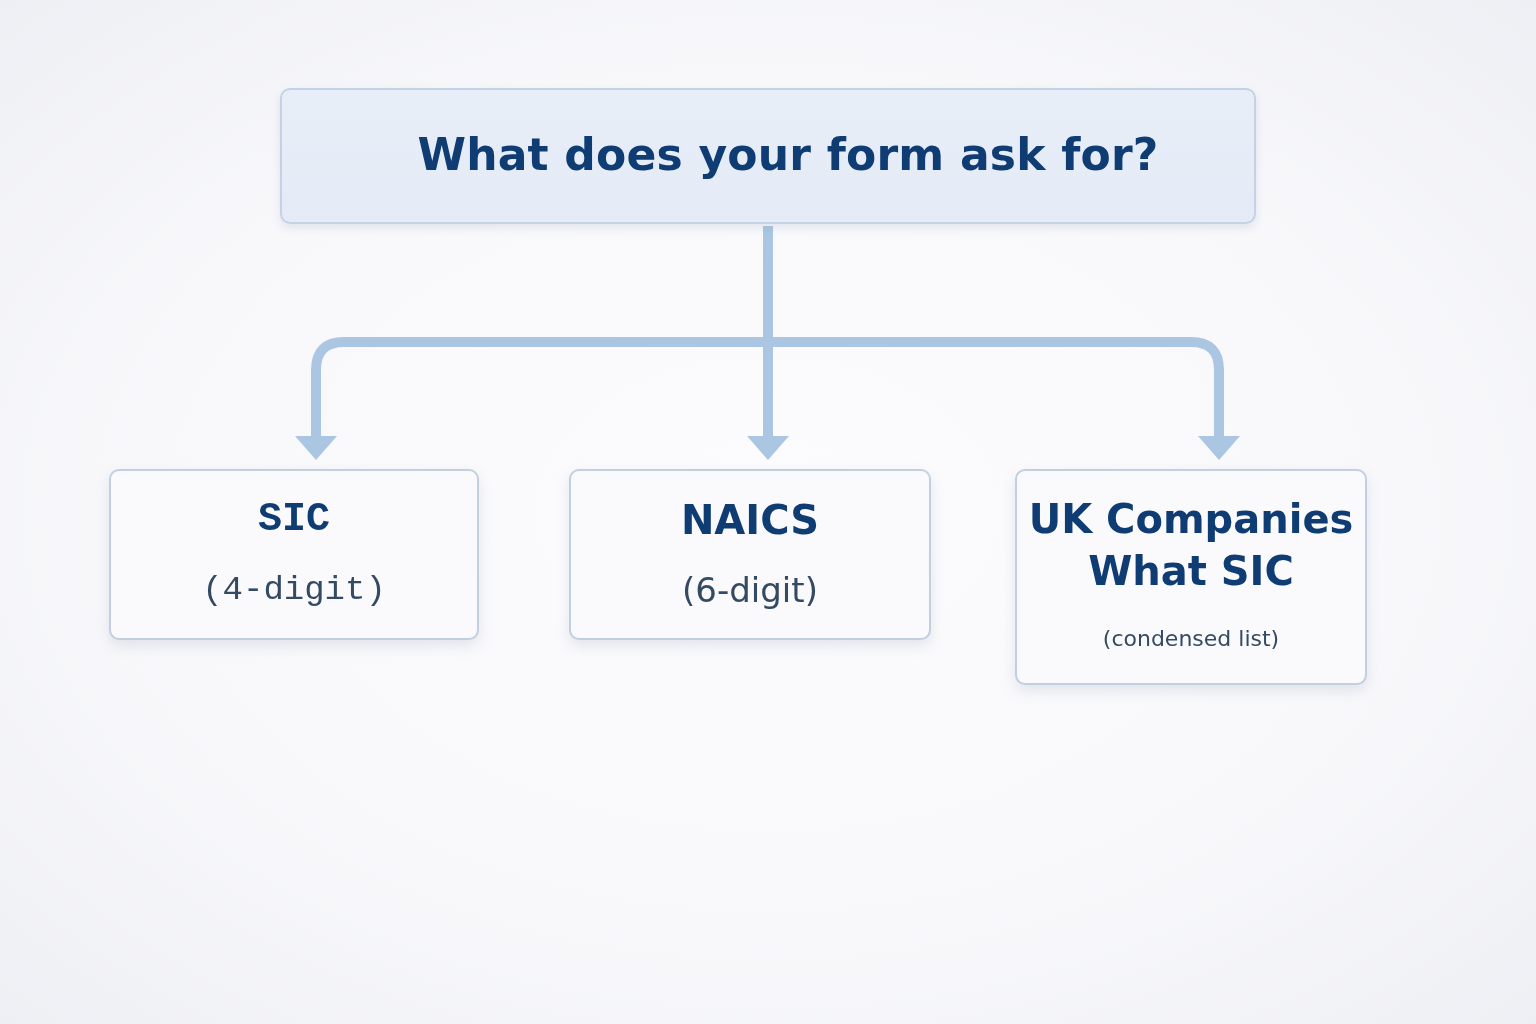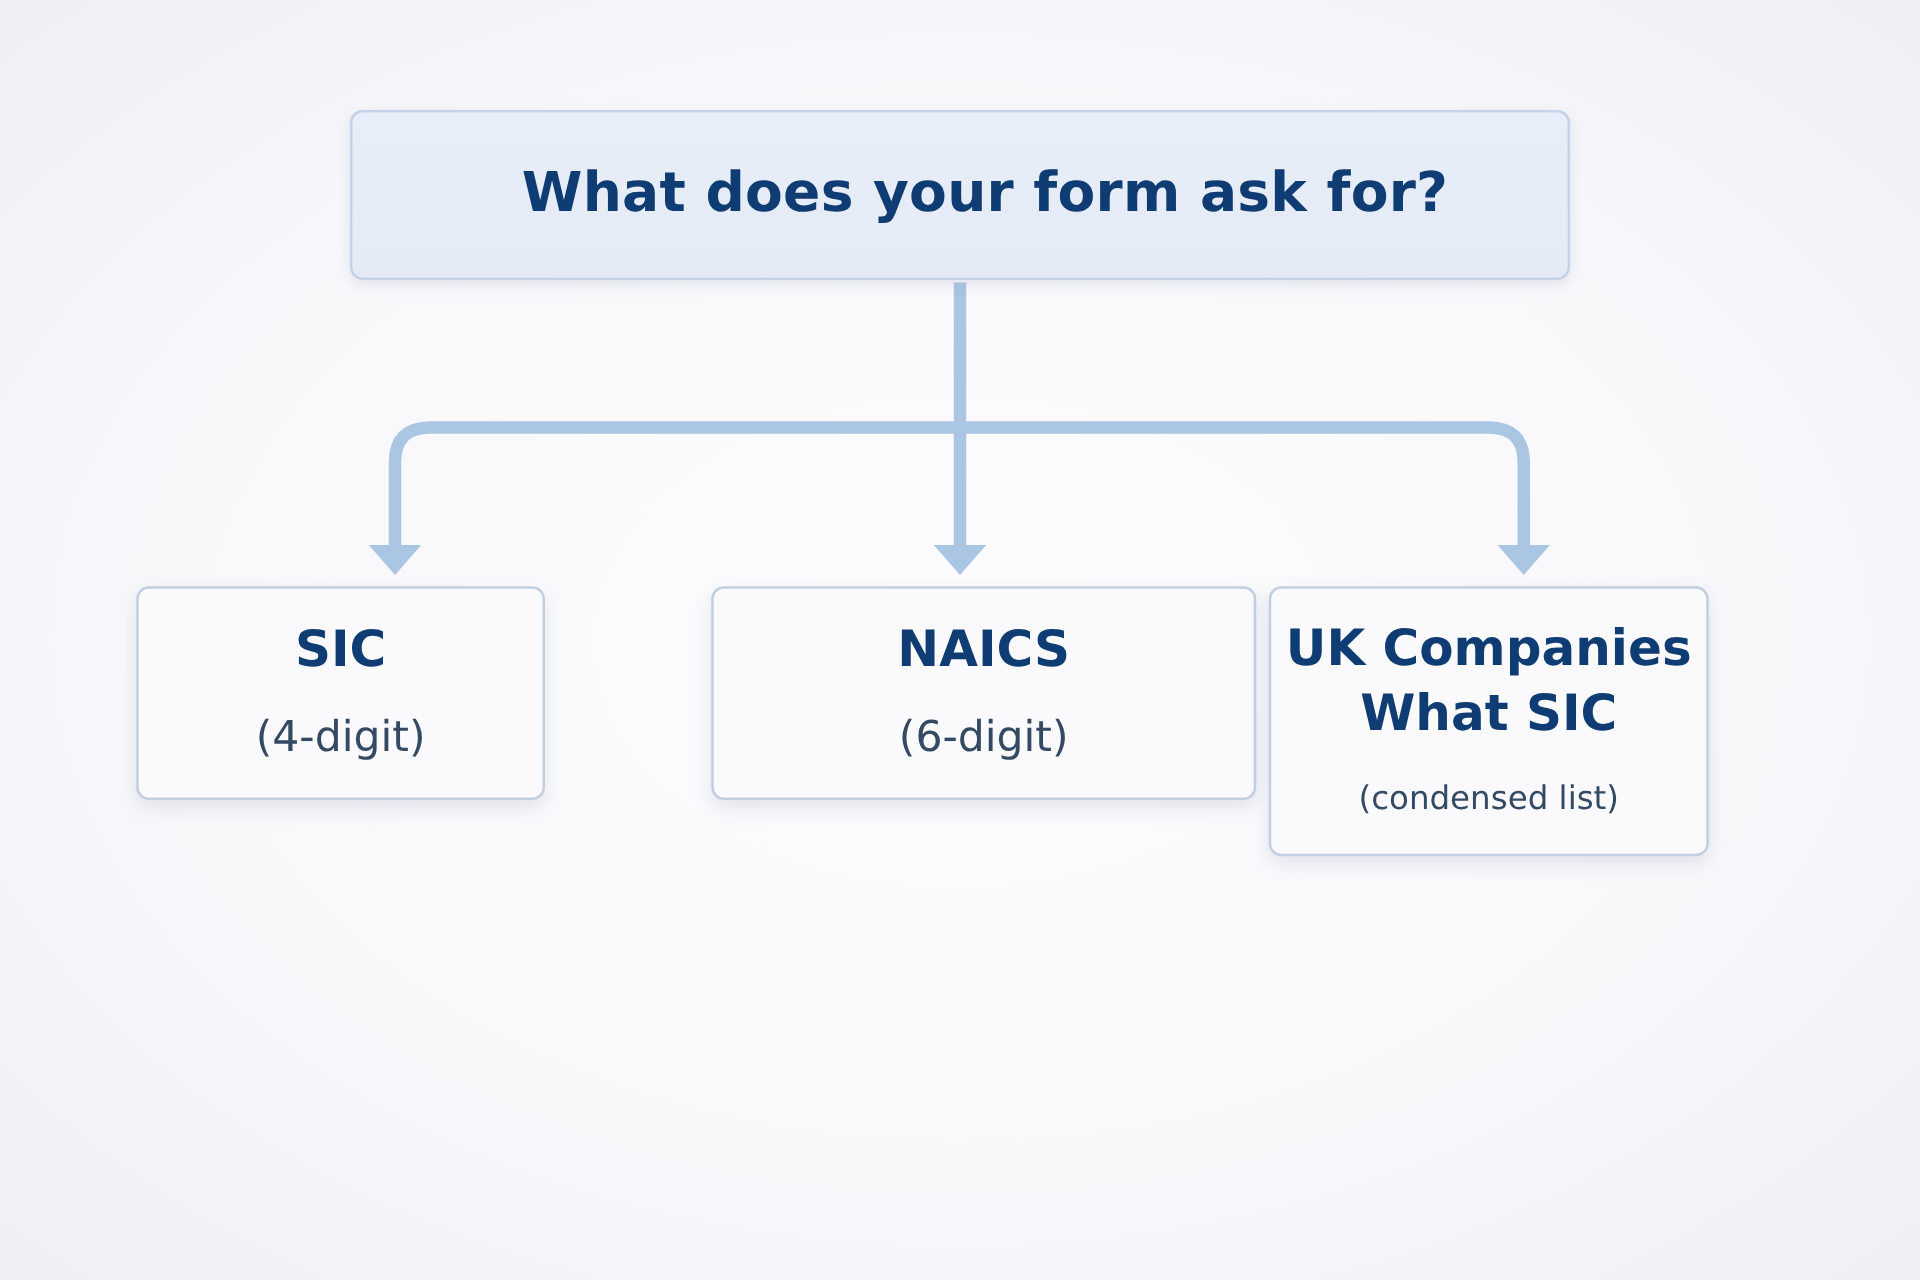--- a/index.html
+++ b/index.html
@@ -39,37 +39,37 @@
       font-size: 44px;
       font-weight: bold;
       letter-spacing: 0.2px;
       margin-top: -4px;
     }
     .option-node {
       background: #fafafd;
       border: 2px solid #c2cfe0;
       box-shadow: 0 6px 14px rgba(120, 135, 160, 0.18);
     }
-    .opt-sic { left: 109px; top: 469px; width: 327px; height: 171px; }
-    .opt-naics { left: 569px; top: 469px; width: 436px; height: 171px; }
+    .opt-sic { left: 109px; top: 469px; width: 370px; height: 171px; font-family: Liberation Mono, monospace; }
+    .opt-naics { left: 569px; top: 469px; width: 362px; height: 171px; }
     .opt-uk { left: 1015px; top: 469px; width: 352px; height: 216px; }
     .option-title {
       color: #0f3d73;
       font-size: 40px;
       font-weight: bold;
       line-height: 52px;
     }
     .option-sub {
       color: #344a63;
       font-size: 34px;
       line-height: 50px;
       margin-top: 19px;
     }
     .option-sub.small {
-      font-size: 26px;
+      font-size: 22px;
       line-height: 46px;
     }
     .connectors {
       position: absolute;
       left: 0;
       top: 0;
       width: 1536px;
       height: 1024px;
       pointer-events: none;
     }

